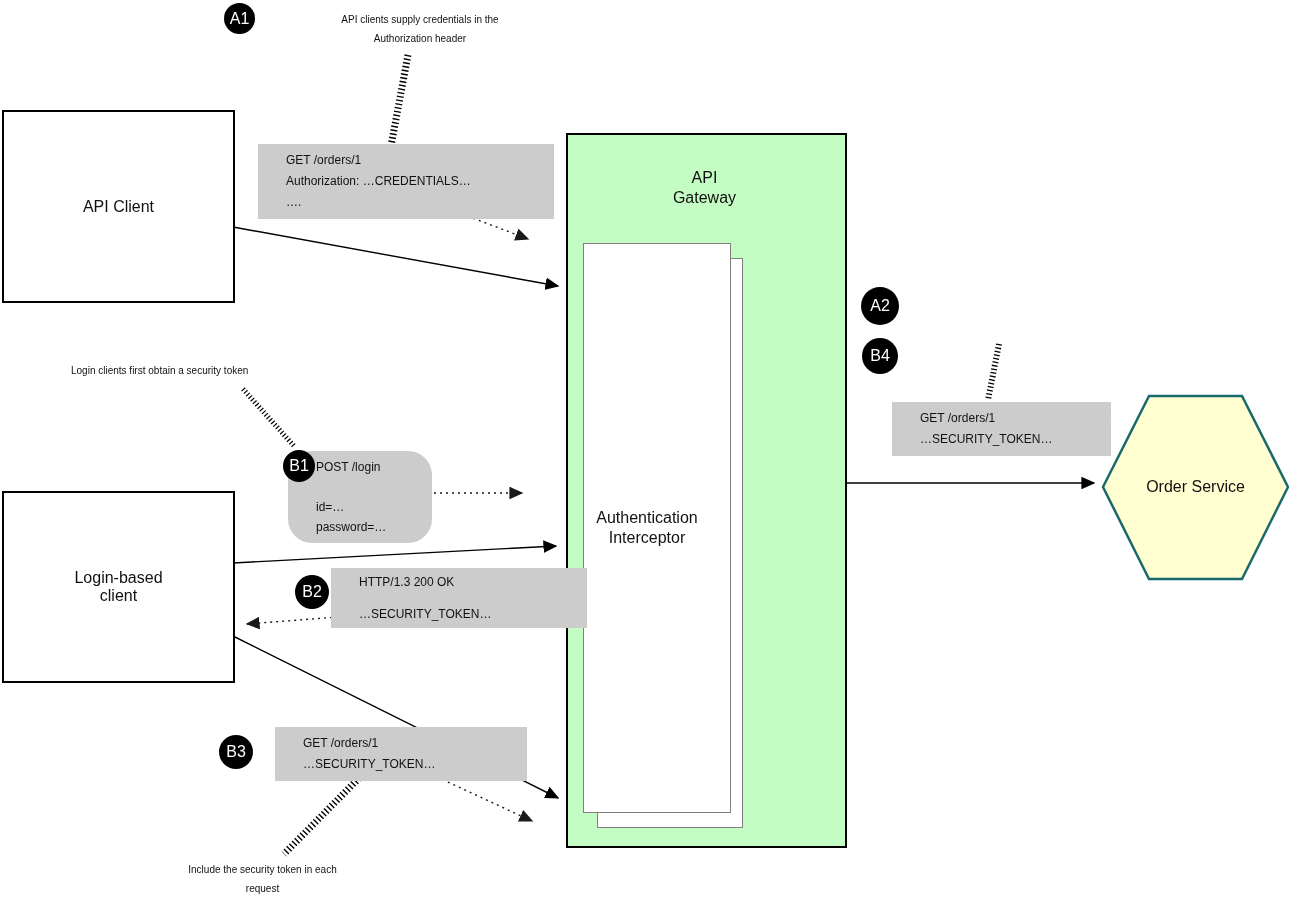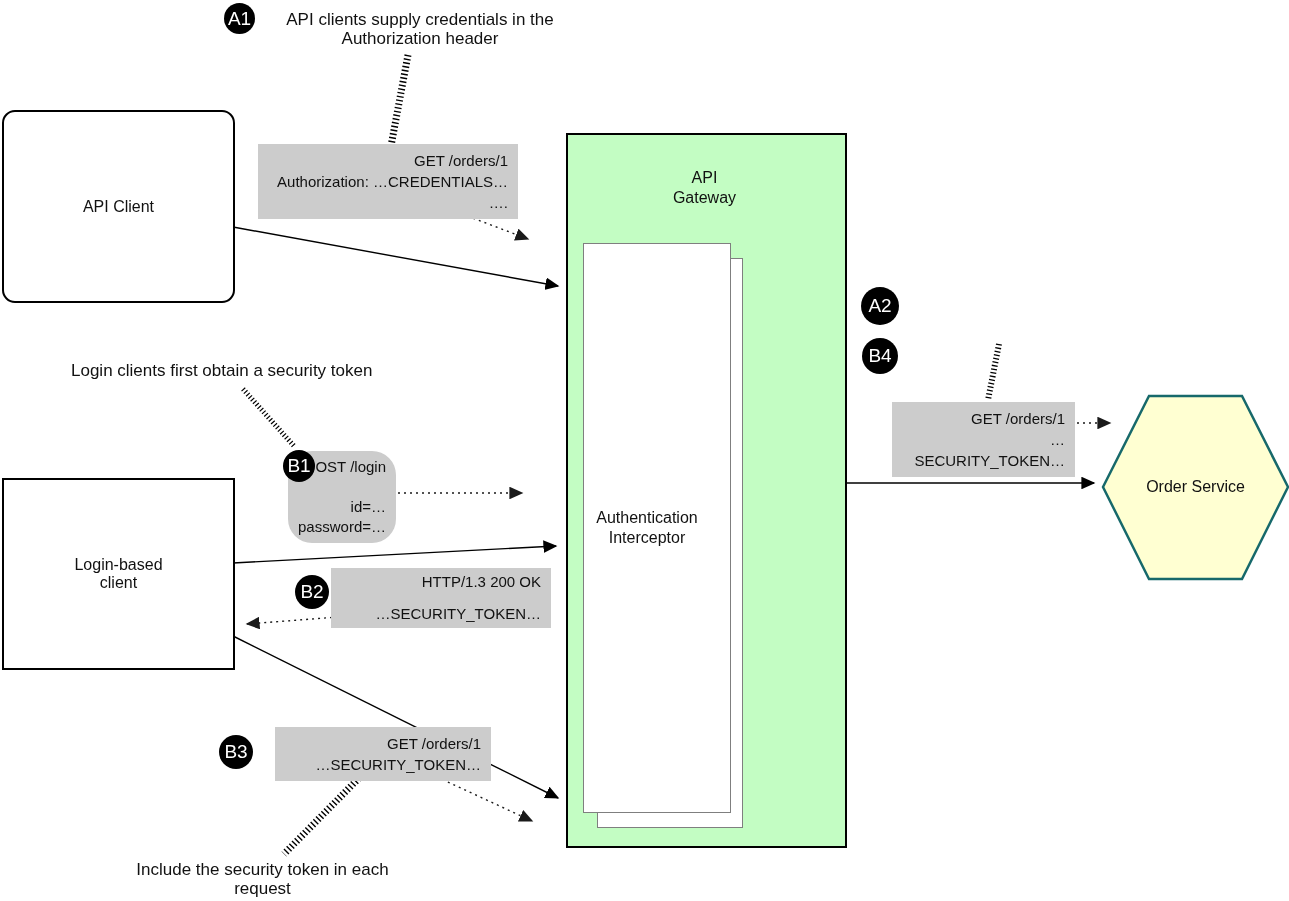--- a/index.html
+++ b/index.html
@@ -7,25 +7,25 @@
     --badge-bg:#000000; --badge-fg:#ffffff; --node-border:#000000; --inner-border:#7f7f7f;
   }
   html,body{margin:0;padding:0;background:#ffffff;}
   body{font-family:"Liberation Sans", sans-serif; color:#111;}
   #canvas{position:relative;width:1289px;height:901px;background:#fff;overflow:hidden;}
   svg.layer{position:absolute;left:0;top:0;width:1289px;height:901px;}
   .node{position:absolute;background:#fff;border:2px solid var(--node-border);
         display:flex;align-items:center;justify-content:center;font-size:16px;text-align:center;}
   .gateway{position:absolute;background:var(--gateway-fill);border:2px solid #000;}
   .innerbox{position:absolute;background:#fff;border:1.5px solid var(--inner-border);}
-  .msg{position:absolute;background:var(--box-gray);font-size:15px;line-height:21px;
-       padding:6px 10px;white-space:pre-line;text-align:right;}
+  .msg{position:absolute;background:var(--box-gray);font-size:12px;line-height:21px;
+       padding:6px 28px;white-space:pre-line;}
   .badge{position:absolute;background:var(--badge-bg);color:var(--badge-fg);border-radius:50%;
-         display:flex;align-items:center;justify-content:center;font-size:19px;}
-  .note{position:absolute;font-size:17px;line-height:19px;text-align:center;white-space:pre-line;}
+         display:flex;align-items:center;justify-content:center;font-size:16px;}
+  .note{position:absolute;font-size:10px;line-height:19px;text-align:center;white-space:pre-line;}
   .note.left{text-align:left;}
   .lbl{position:absolute;font-size:16px;line-height:20px;text-align:center;white-space:pre-line;
        display:flex;align-items:center;justify-content:center;}
 </style>
 </head>
 <body>
 
 <div id="canvas">
 
   <svg class="layer">
@@ -59,24 +59,24 @@
 
   <div class="gateway" style="left:566px;top:133px;width:277px;height:711px;"></div>
   <div class="lbl" style="left:566px;top:165px;width:277px;height:46px;">API
 Gateway</div>
 
   <div class="innerbox" style="left:597px;top:258px;width:144px;height:568px;"></div>
   <div class="innerbox" style="left:583px;top:243px;width:146px;height:568px;"></div>
   <div class="lbl" style="left:583px;top:505px;width:128px;height:46px;">Authentication
 Interceptor</div>
 
-  <div class="node" style="left:2px;top:110px;width:229px;height:189px;border-radius:13px;">
+  <div class="node" style="left:2px;top:110px;width:229px;height:189px;">
     <span>API Client</span>
   </div>
-  <div class="node" style="left:2px;top:478px;width:229px;height:188px;white-space:pre-line;">
+  <div class="node" style="left:2px;top:491px;width:229px;height:188px;white-space:pre-line;">
     <span style="white-space:pre-line">Login-based
 client</span>
   </div>
 
   <div class="lbl" style="left:1113px;top:475px;width:165px;height:24px;">Order Service</div>
 
   <div class="msg" style="left:258px;top:144px;width:240px;">GET /orders/1
 Authorization: …CREDENTIALS…
 ….</div>
   <div class="msg" style="left:288px;top:451px;width:88px;line-height:20px;border-radius:24px;">POST /login

